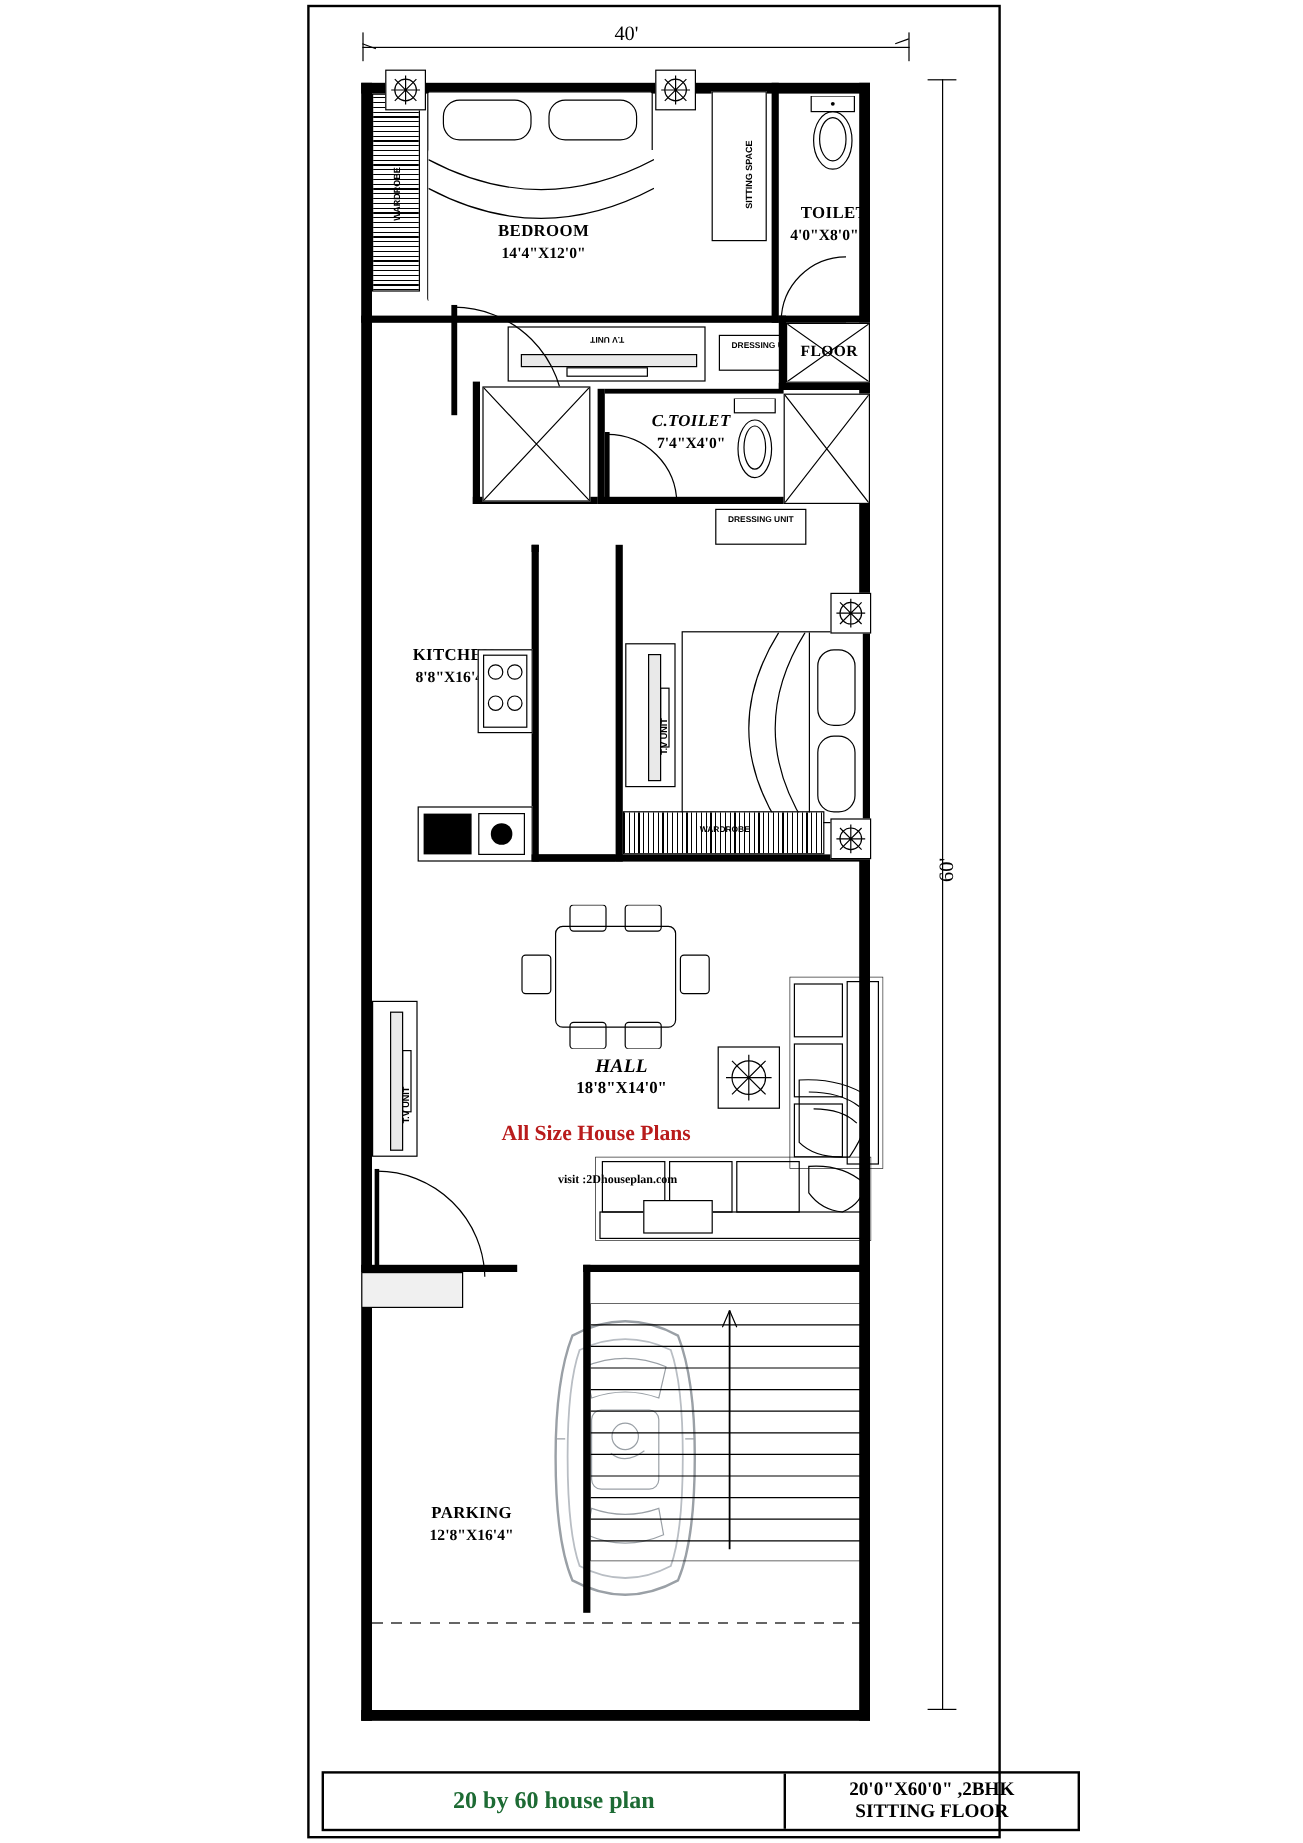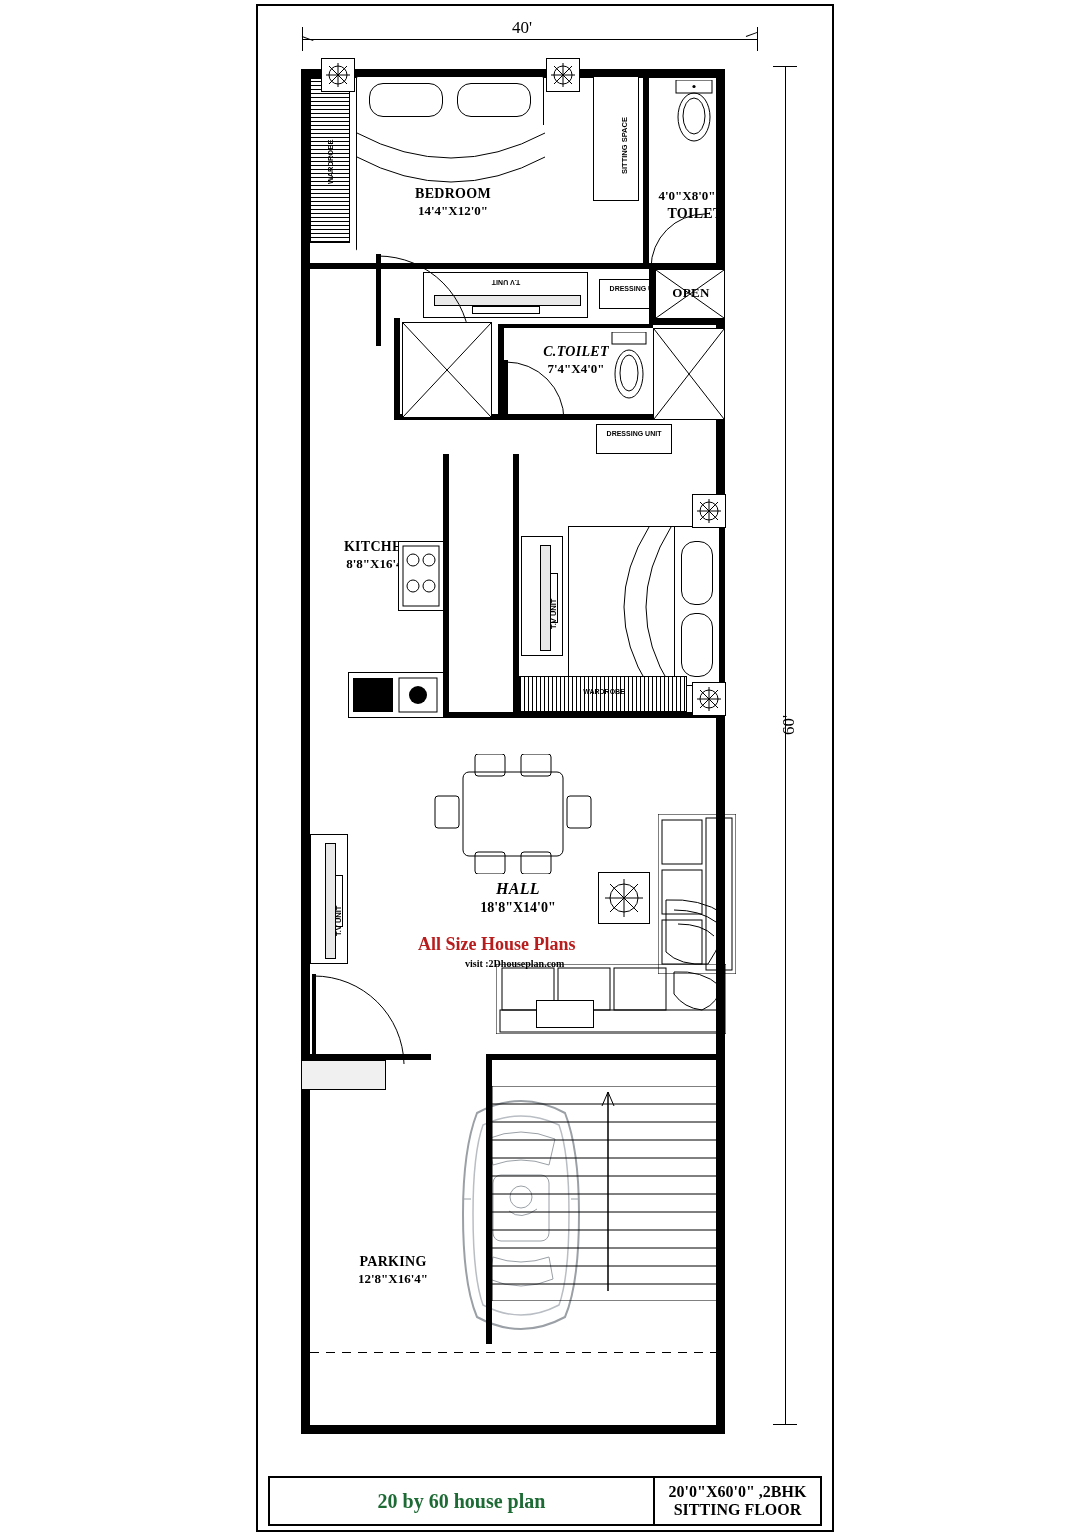--- a/index.html
+++ b/index.html
@@ -81,21 +81,21 @@
   .dimtext {
     position:absolute;
     font-family:"Liberation Serif", serif;
     font-size:17px;
     color:#000;
   }
   
   .titlebar {
     position:absolute;
     left:268px; top:1476px;
-    width:554px; height:50px;
+    width:632px; height:50px;
     border:2px solid #000;
     box-sizing:border-box;
     display:flex;
   }
   .title-left {
     flex: 0 0 383px;
     display:flex; align-items:center; justify-content:center;
     border-right:2px solid #000;
     font-family:"Liberation Serif", serif;
     font-weight:bold;
@@ -198,21 +198,21 @@
           <path d="M16 4 L16 28 M4 16 L28 16 M7 7 L25 25 M25 7 L7 25" stroke="#000" stroke-width="1" fill="none"></path>
         </svg>
     </div>
 
     <div class="box-outline" style="left:325px; top:62px; width:46px; height:125px;"></div>
     <div class="vert-label" style="left:352px; top:160px;">SITTING SPACE</div>
 
     <div class="label room-name" style="left:110px; top:172px; width:150px;">BEDROOM</div>
     <div class="label room-dim" style="left:110px; top:190px; width:150px;">14'4"X12'0"</div>
 
-    <div class="label room-name" style="left:381px; top:157px; width:92px;margin-top:35px;">TOILET</div>
+    <div class="label room-name" style="left:381px; top:157px; width:92px;">TOILET</div>
     <div class="label room-dim" style="left:381px; top:175px; width:76px;">4'0"X8'0"</div>
 
     <div style="position:absolute; left:402px; top:66px;">
       <svg width="48" height="70" viewBox="0 0 48 70">
         <rect x="6" y="0" width="36" height="13" fill="none" stroke="#000"></rect>
         <circle cx="24" cy="6.5" r="1.6" fill="#000"></circle>
         <ellipse cx="24" cy="37" rx="16" ry="24" fill="none" stroke="#000"></ellipse>
         <ellipse cx="24" cy="36" rx="11" ry="18" fill="none" stroke="#000"></ellipse>
       </svg>
     </div>
@@ -235,21 +235,21 @@
       <span>DRESSING UNIT</span>
     </div>
 
     <div class="wall" style="left:381px; top:249px; width:6px; height:62px;"></div>
     <div class="wall" style="left:381px; top:305px; width:76px; height:6px;"></div>
     <div class="box-outline" style="left:387px; top:255px; width:70px; height:50px;">
       <svg width="68" height="48" viewBox="0 0 68 48">
           <path d="M0 0 L68 48 M68 0 L0 48" stroke="#000" fill="none"></path>
         </svg>
     </div>
-    <div class="label room-name" style="left:392px; top:272px; width:62px; font-size:13px;">OPEN</div>
+    <div class="label room-name" style="left:392px; top:272px; width:62px; font-size:13px;">FLOOR</div>
 
     <div class="wall" style="left:126px; top:304px; width:6px; height:102px;"></div>
     <div class="wall" style="left:126px; top:400px; width:104px; height:6px;"></div>
 
     <div style="position:absolute; left:108px; top:240px;">
       <svg width="96" height="96" viewBox="0 0 96 96">
         <path d="M2 2 A92 92 0 0 1 94 94" fill="none" stroke="#000"></path>
         <rect x="0" y="0" width="5" height="92" fill="#000"></rect>
       </svg>
     </div>
@@ -401,21 +401,21 @@
       </svg>
     </div>
 
     <div class="box-outline" style="left:42px; top:820px; width:38px; height:130px;">
       <div style="position:absolute; left:14px; top:8px; width:9px; height:114px; border:1px solid #000; background:#e9e9e9;"></div>
       <div style="position:absolute; left:24px; top:40px; width:6px; height:50px; border:1px solid #000;"></div>
     </div>
     <div class="vert-label" style="left:66px; top:922px;">T.V UNIT</div>
 
     <div class="watermark-main" style="left:150px; top:920px;">All Size House Plans</div>
-    <div class="watermark-sub" style="left:197px; top:944px;">visit :2Dhouseplan.com</div>
+    <div class="watermark-sub" style="left:197px; top:964px;">visit :2Dhouseplan.com</div>
 
     <div class="wall" style="left:33px; top:1040px; width:130px; height:6px;"></div>
     <div class="wall" style="left:218px; top:1040px; width:239px; height:6px;"></div>
 
     <div style="position:absolute; left:44px; top:960px;">
       <svg width="110" height="92" viewBox="0 0 110 92">
         <path d="M2 2 A90 90 0 0 1 92 90" fill="none" stroke="#000"></path>
         <rect x="0" y="0" width="4" height="88" fill="#000"></rect>
       </svg>
     </div>

